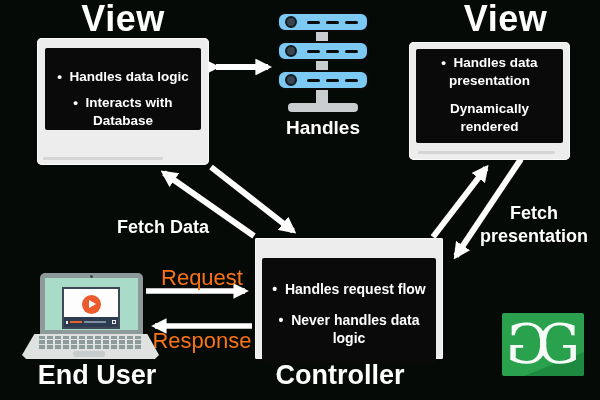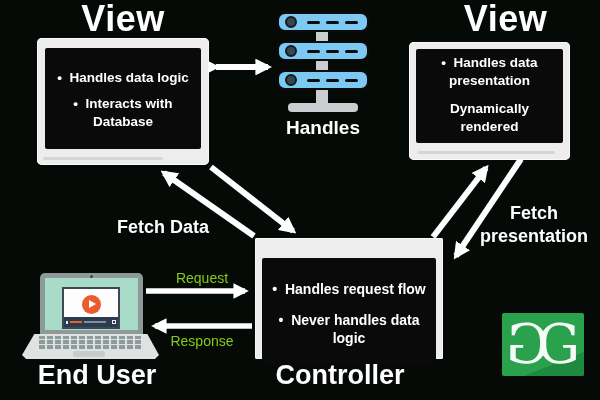--- a/index.html
+++ b/index.html
@@ -6,21 +6,21 @@
   .stage {
     position:relative; width:600px; height:400px; overflow:hidden;
     background:#060a06; font-family:"Liberation Sans", sans-serif;
   }
   
   .t { position:absolute; color:#ffffff; font-weight:700; text-align:center; }
   .t-huge  { font-size:36px; line-height:38px; letter-spacing:0.5px; }
   .t-big   { font-size:27px; line-height:29px; }
   .t-med   { font-size:19px; line-height:21px; }
   .t-edge  { font-size:18px; line-height:23px; }
-  .t-light { font-size:14px; line-height:20px; font-weight:400; color:#84cc16; }
+  .t-light { font-size:22px; line-height:20px; font-weight:400; color:#f97316; }
 
   
   .monitor { position:absolute; background:#ededed; border-radius:5px; box-shadow: inset 0 0 0 1px #fafafa; }
   .scr { position:absolute; background:#0a0a0a; border-radius:2px;
          display:flex; flex-direction:column; align-items:stretch; box-sizing:border-box;
          color:#fff; font-weight:700; font-size:13.5px; text-align:center; }
   .standline { position:absolute; height:3px; background:#d5d5d5; border-radius:2px; }
   .bl { line-height:18px; }
   .bl > span::before { content:"\2022\00a0\00a0"; }
   .note { line-height:18px; }
@@ -88,21 +88,21 @@
     <line x1="211" y1="167" x2="293" y2="231" stroke="#ffffff" stroke-width="6" marker-end="url(#ah)"></line>
     <line x1="433" y1="237" x2="486" y2="168" stroke="#ffffff" stroke-width="6" marker-end="url(#ah)"></line>
     <line x1="521" y1="159" x2="456" y2="256" stroke="#ffffff" stroke-width="6" marker-end="url(#ah)"></line>
     <line x1="146" y1="291" x2="245" y2="291" stroke="#ffffff" stroke-width="5.5" marker-end="url(#ah)"></line>
     <line x1="252" y1="326" x2="155" y2="326" stroke="#ffffff" stroke-width="5.5" marker-end="url(#ah)"></line>
   </svg>
 
   <div class="t t-huge" style="left:37px; top:0; width:172px;">View</div>
 
   <div class="monitor" style="left:37px; top:38px; width:172px; height:127px;">
-    <div class="scr" style="left:8px; top:10px; width:156px; height:101px; padding-top:21px; row-gap:8px;">
+    <div class="scr" style="left:8px; top:10px; width:156px; height:82px; padding-top:21px; row-gap:8px;justify-content:flex-end;">
       <div class="bl"><span>Handles data logic</span></div>
       <div class="bl" style="padding:0 24px;"><span>Interacts with Database</span></div>
     </div>
     <div class="standline" style="left:6px; bottom:5px; width:120px;"></div>
   </div>
 
   <div class="db">
     <div class="db-pole"></div>
     <div class="db-base"></div>
     <div class="db-server" style="top:4px;">

